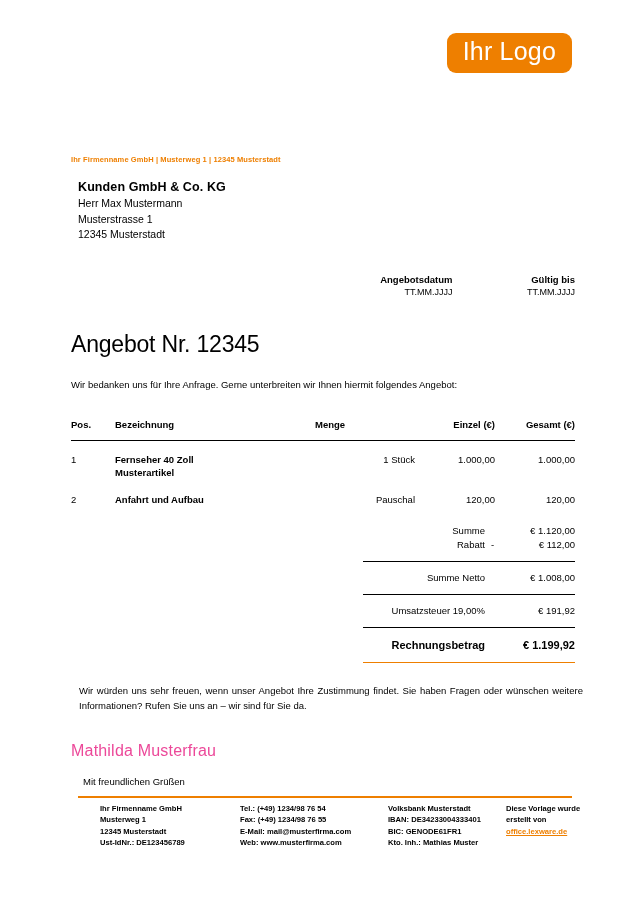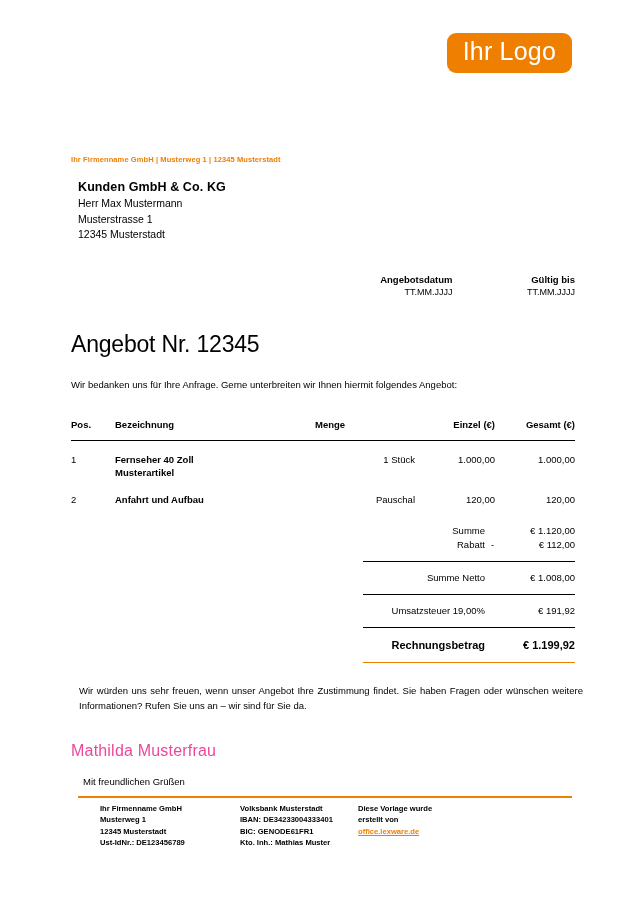--- a/index.html
+++ b/index.html
@@ -331,20 +331,26 @@
   <div class="signature">Mathilda Musterfrau</div>
 
   <div class="footer-rule"></div>
   <div class="footer">
     <div class="footer-col fc1">
       <div>Ihr Firmenname GmbH</div>
       <div>Musterweg 1</div>
       <div>12345 Musterstadt</div>
       <div>Ust-IdNr.: DE123456789</div>
     </div>
+    <div class="footer-col fc2">
+      <div>Tel.: (+49) 1234/98 76 54</div>
+      <div>Fax: (+49) 1234/98 76 55</div>
+      <div>E-Mail: mail@musterfirma.com</div>
+      <div>Web: www.musterfirma.com</div>
+    </div>
     <div class="footer-col fc3">
       <div>Volksbank Musterstadt</div>
       <div>IBAN: DE34233004333401</div>
       <div>BIC: GENODE61FR1</div>
       <div>Kto. Inh.: Mathias Muster</div>
     </div>
     <div class="footer-col fc4">
       <div>Diese Vorlage wurde</div>
       <div>erstellt von</div>
       <a class="footer-link" href="#">office.lexware.de</a>

